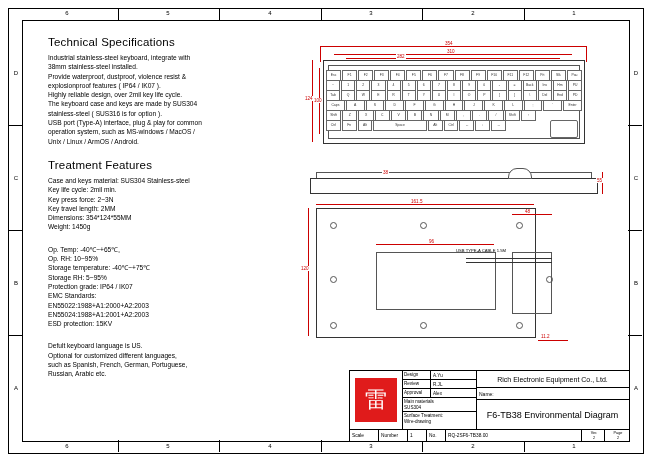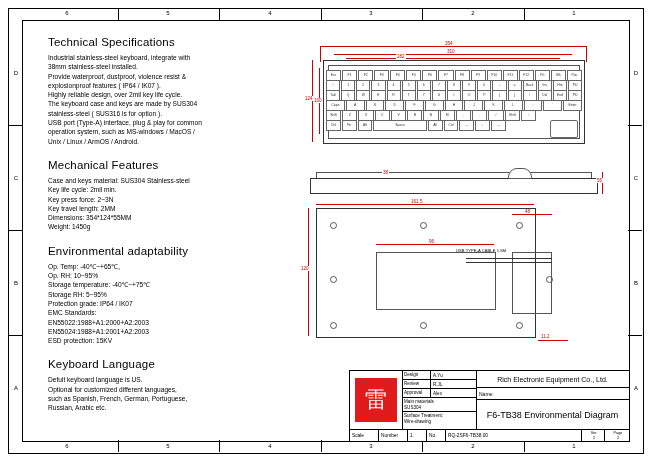--- a/index.html
+++ b/index.html
@@ -132,48 +132,46 @@
         <div>Highly reliable design, over 2mil key life cycle.</div>
         <div>The keyboard case and keys are made by SUS304</div>
         <div>stainless-steel ( SUS316 is for option ).</div>
         <div>USB port (Type-A) interface, plug &amp; play for common</div>
         <div>operation system, such as MS-windows / MacOS /</div>
         <div>Unix / Linux / ArmOS / Android.</div>
       </div>
     </div>
 
     <div class="blk">
-      <h2>Mechanical Features</h2>
+      <h2>Treatment Features</h2>
       <div class="lines">
         <div>Case and keys material: SUS304 Stainless-steel</div>
         <div>Key life cycle: 2mil min.</div>
         <div>Key press force: 2~3N</div>
         <div>Key travel length: 2MM</div>
         <div>Dimensions: 354*124*55MM</div>
         <div>Weight: 1450g</div>
       </div>
     </div>
 
     <div class="blk">
-      <h2>Environmental adaptability</h2>
       <div class="lines">
         <div>Op. Temp: -40℃~+65℃。</div>
         <div>Op. RH: 10~95%</div>
         <div>Storage temperature: -40℃~+75℃</div>
         <div>Storage RH: 5~95%</div>
         <div>Protection grade: IP64 / IK07</div>
         <div>EMC Standards:</div>
         <div>EN55022:1988+A1:2000+A2:2003</div>
         <div>EN55024:1988+A1:2001+A2:2003</div>
         <div>ESD protection: 15KV</div>
       </div>
     </div>
 
     <div class="blk">
-      <h2>Keyboard Language</h2>
       <div class="lines">
         <div>Defult keyboard language is US.</div>
         <div>Optional for customized different languages,</div>
         <div>such as Spanish, French, German, Portuguese,</div>
         <div>Russian, Arabic etc.</div>
       </div>
     </div>
 
   </div>
 

